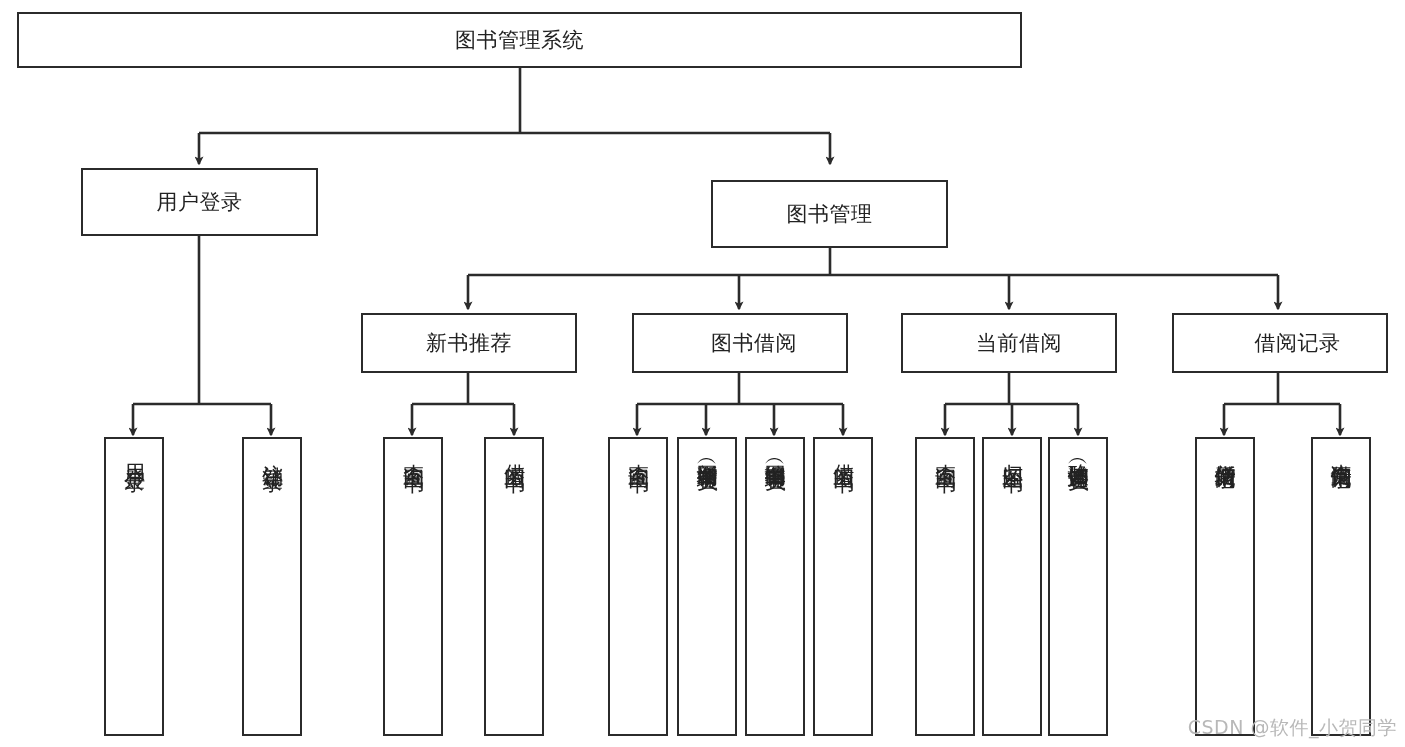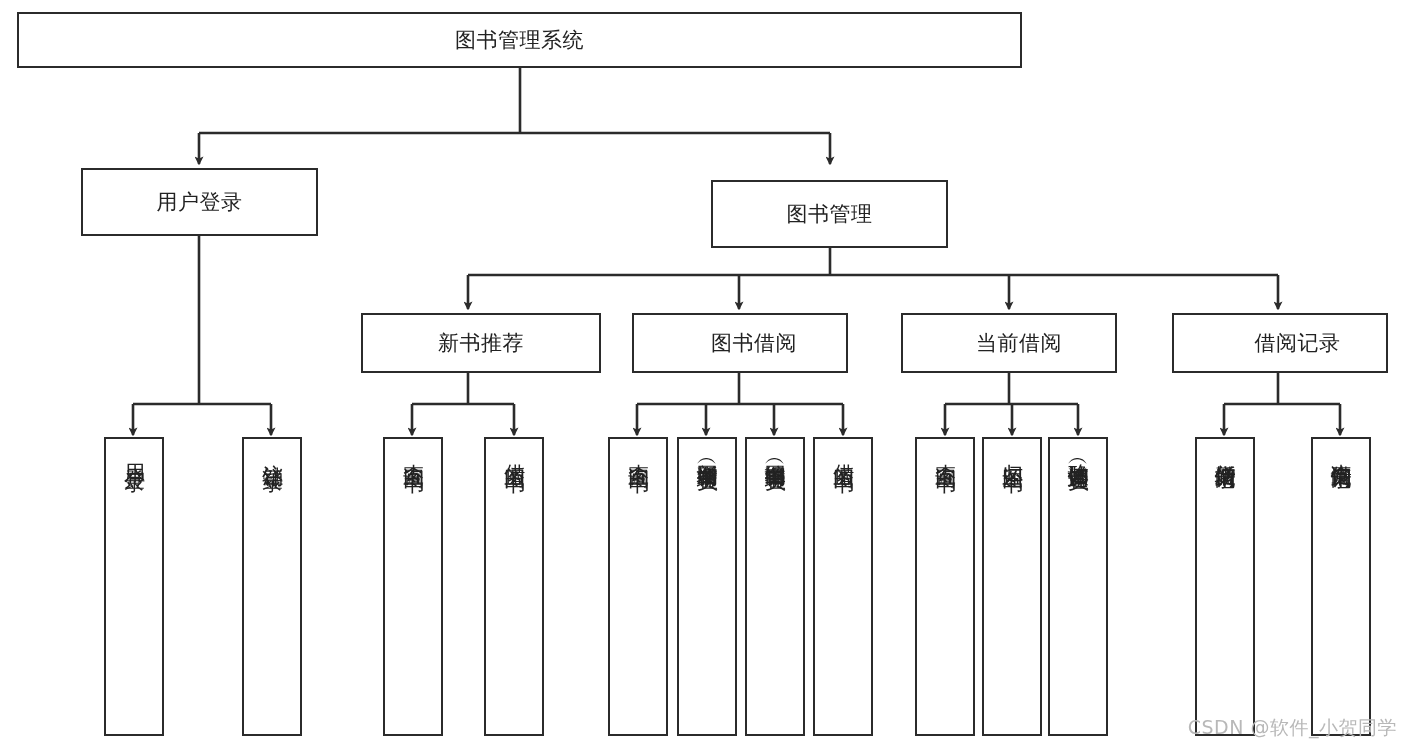--- a/index.html
+++ b/index.html
@@ -149,21 +149,21 @@
   </div>
 
   <div class="node" style="left:81px; top:168px; width:237px; height:68px;">
     <span class="node-label">用户登录</span>
   </div>
 
   <div class="node" style="left:711px; top:168px; width:237px; height:68px;margin-top:12px;">
     <span class="node-label">图书管理</span>
   </div>
 
-  <div class="node" style="left:361px; top:313px; width:240px; height:60px;">
+  <div class="node" style="left:361px; top:313px; width:216px; height:60px;">
     <span class="node-label">新书推荐</span>
   </div>
 
   <div class="node" style="left:632px; top:313px; width:216px; height:60px;padding-left:28px;">
     <span class="node-label">图书借阅</span>
   </div>
 
   <div class="node" style="left:901px; top:313px; width:216px; height:60px;padding-left:20px;">
     <span class="node-label">当前借阅</span>
   </div>

